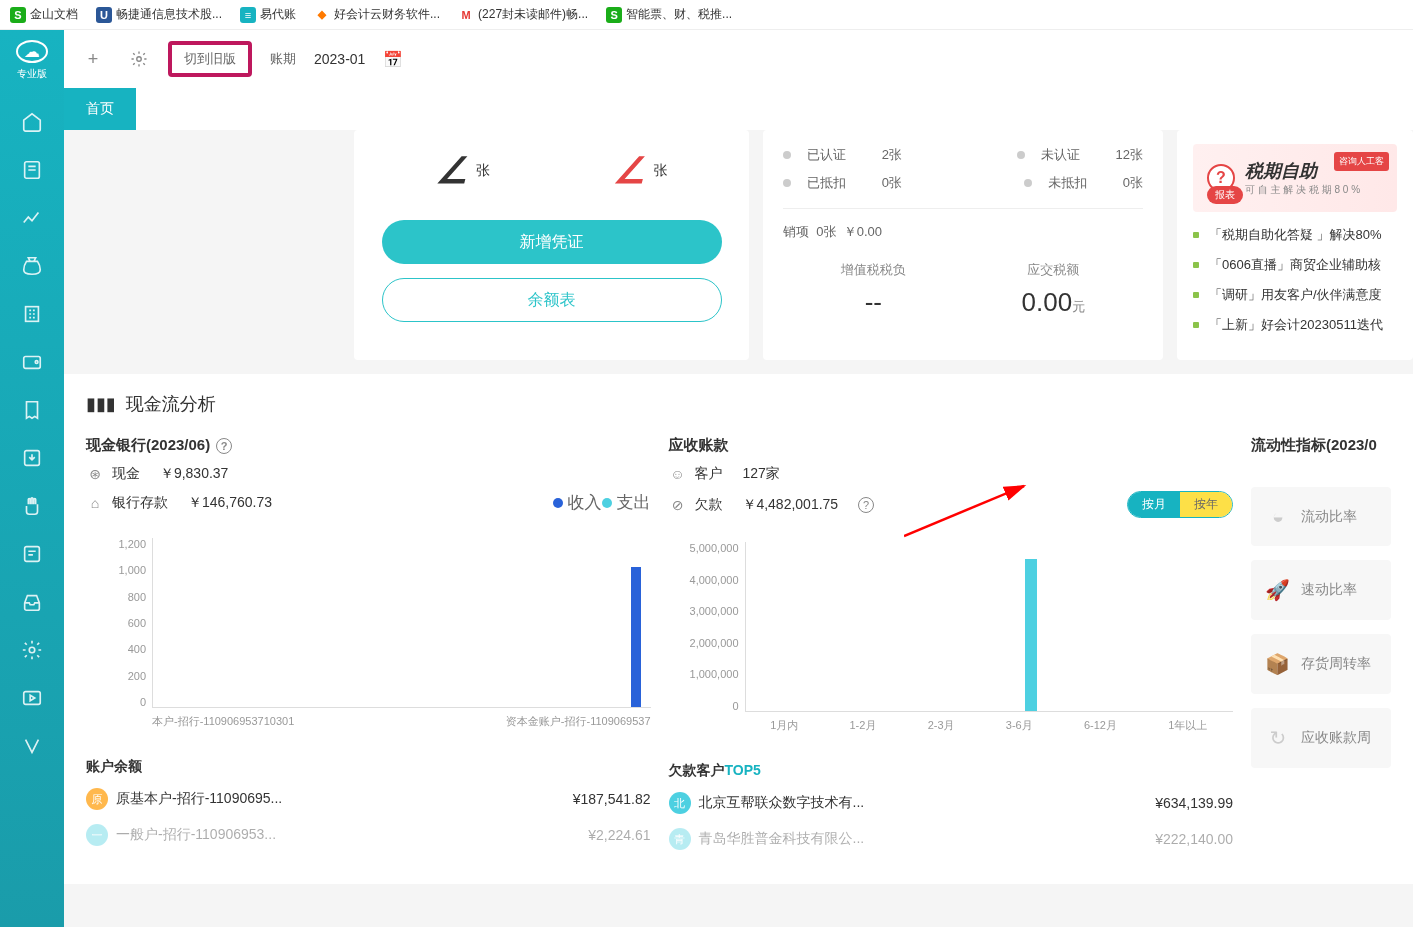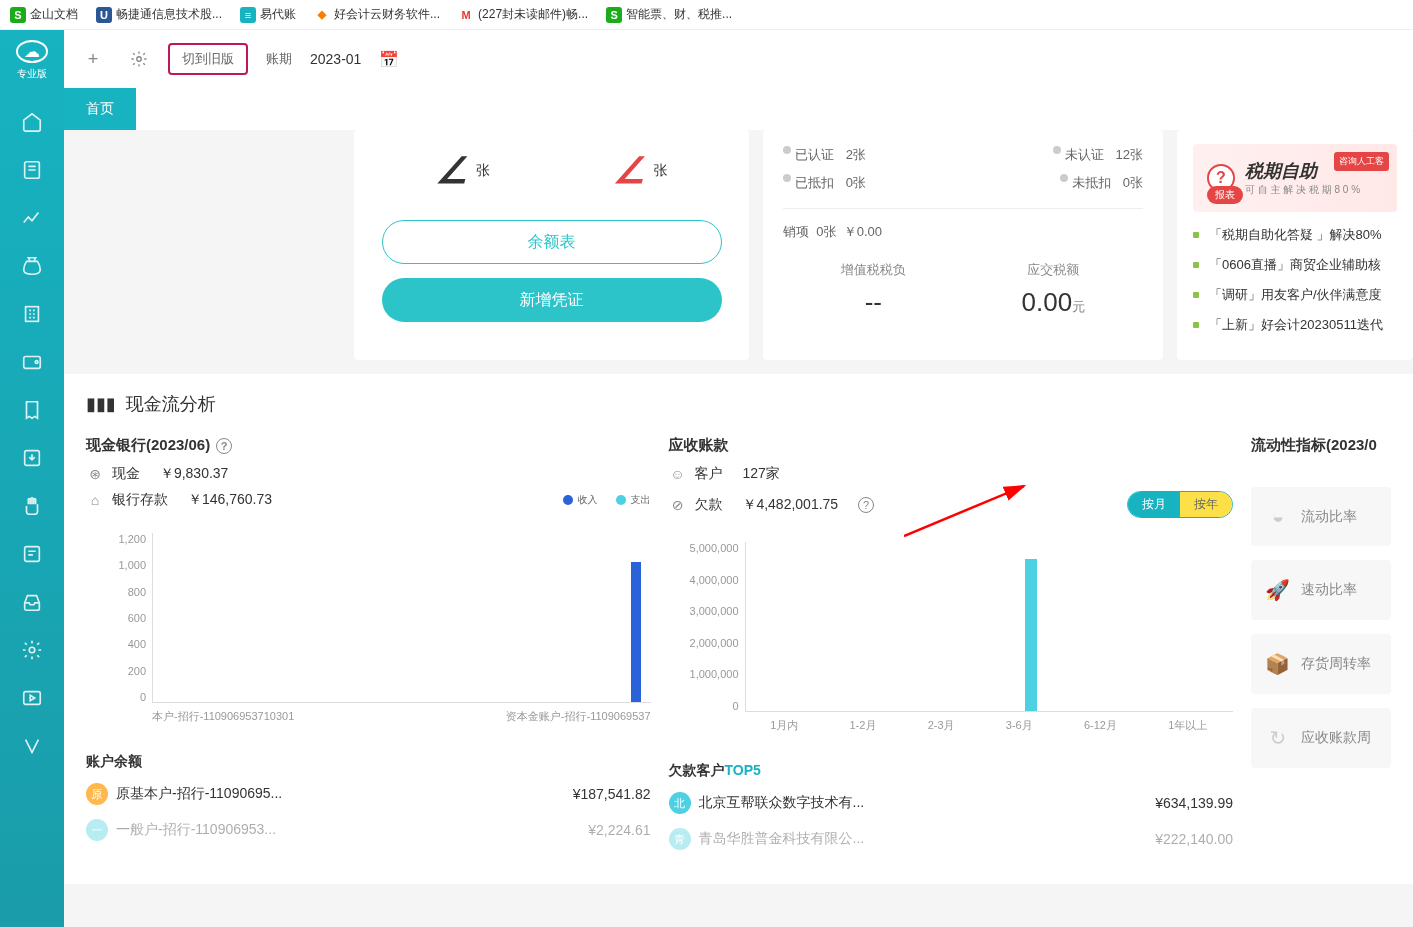--- a/index.html
+++ b/index.html
@@ -19,21 +19,21 @@
 .sidebar-logo-icon { width: 32px; height: 32px; border: 2px solid #fff; border-radius: 50%; display: flex; align-items: center; justify-content: center; font-size: 16px; }
 .sidebar-logo-text { font-size: 10px; margin-top: 4px; }
 .sidebar-item { width: 64px; height: 48px; display: flex; align-items: center; justify-content: center; color: rgba(255,255,255,0.85); cursor: pointer; font-size: 20px; }
 
 .content-area { flex: 1; display: flex; flex-direction: column; background: #fff; overflow: hidden; }
 
 .top-bar { height: 58px; display: flex; align-items: center; padding: 0 12px; gap: 12px; }
 .company-select { flex: 0 0 260px; height: 36px; display: flex; align-items: center; justify-content: space-between; padding: 0 12px; color: #333; font-size: 14px; cursor: pointer; }
 .chevron-down { color: #17b3c1; font-size: 14px; }
 .topbar-icon { width: 34px; height: 34px; display: flex; align-items: center; justify-content: center; color: #888; font-size: 18px; cursor: pointer; }
-.switch-old { border: 2px solid #be185d; border-radius: 4px; padding: 5px 12px; font-size: 13px; color: #666; cursor: pointer; }
+.switch-old { border: 4px solid #be185d; border-radius: 4px; padding: 5px 12px; font-size: 13px; color: #666; cursor: pointer; }
 .period-label { font-size: 13px; color: #666; margin-left: 6px; }
 .period-value { font-size: 14px; color: #333; margin-left: 6px; }
 .calendar-icon { color: #17b3c1; font-size: 16px; margin-left: 6px; cursor: pointer; }
 
 .tabs-row { height: 42px; display: flex; align-items: center; background: #fff; }
 .tab { height: 42px; padding: 0 22px; display: flex; align-items: center; background: #17b3c1; color: #fff; font-size: 14px; cursor: pointer; }
 
 .dashboard { flex: 1; overflow: hidden; background: #f5f5f5; padding: 0; position: relative; }
 
 .card { background: #fff; border-radius: 4px; padding: 16px 20px; }
@@ -45,21 +45,21 @@
 .voucher-num { font-size: 36px; font-weight: bold; font-style: italic; }
 .vc-dark { color: #333; }
 .vc-red { color: #e54545; }
 .big-btn { width: 340px; height: 44px; border-radius: 22px; display: flex; align-items: center; justify-content: center; font-size: 16px; cursor: pointer; margin: 0 auto 14px; }
 .btn-primary { background: #2cc4c9; color: #fff; }
 .btn-outline { border: 1px solid #2cc4c9; color: #2cc4c9; background: #fff; }
 
 .tax-card { width: 400px; }
 .tax-rows { display: flex; flex-direction: column; gap: 10px; font-size: 13px; color: #666; border-bottom: 1px solid #eee; padding-bottom: 16px; margin-bottom: 14px; }
 .tax-row { display: flex; justify-content: space-between; }
-.tax-row-left, .tax-row-right { display: flex; gap: 4px; }
+.tax-row-left, .tax-row-right { display: flex; align-items: center; gap: 16px; }
 .dot { width: 8px; height: 8px; border-radius: 50%; background: #ccc; display: inline-block; }
 .tax-sales { font-size: 13px; color: #666; margin-bottom: 20px; }
 .tax-summary { display: flex; justify-content: space-around; }
 .tax-sum-item { text-align: center; }
 .tax-sum-label { font-size: 13px; color: #888; margin-bottom: 8px; }
 .tax-sum-val { font-size: 26px; color: #333; }
 .tax-sum-unit { font-size: 13px; color: #888; }
 
 .news-card { flex: 1; min-width: 200px; padding: 14px 16px; overflow: hidden; }
 .news-banner { height: 68px; background: linear-gradient(90deg, #fff0f0, #ffe8e8); border-radius: 4px; margin-bottom: 14px; display: flex; align-items: center; padding: 0 14px; position: relative; overflow: hidden; }
@@ -78,21 +78,21 @@
 .analysis-row { display: flex; gap: 18px; background: #fff; padding: 10px 22px 20px; }
 .analysis-col { flex: 1; min-width: 0; }
 .analysis-col.narrow { flex: 0 0 140px; }
 
 .panel-title { font-size: 15px; font-weight: bold; color: #333; display: flex; align-items: center; gap: 6px; margin-bottom: 10px; }
 .help-icon { width: 16px; height: 16px; border: 1.5px solid #888; border-radius: 50%; display: inline-flex; align-items: center; justify-content: center; font-size: 11px; color: #888; cursor: pointer; }
 
 .stat-line { display: flex; align-items: center; gap: 8px; font-size: 14px; color: #333; margin-bottom: 8px; }
 .stat-icon { color: #888; width: 18px; display: inline-flex; justify-content: center; }
 
-.legend { display: flex; gap: 18px; font-size: 10px; color: #666; margin-left: auto; }
+.legend { display: flex; font-size: 17px; color: #666; margin-left: auto; }
 .legend-item { display: flex; align-items: center; gap: 5px; }
 .legend-dot { width: 10px; height: 10px; border-radius: 50%; }
 .ld-blue { background: #2962d9; }
 .ld-cyan { background: #4dd0e1; }
 
 .row-spread { display: flex; justify-content: space-between; align-items: center; }
 
 .toggle-group { display: inline-flex; border: 1px solid #17b3c1; border-radius: 14px; overflow: hidden; font-size: 12px; }
 .toggle-btn { padding: 4px 14px; cursor: pointer; color: #666; background: #fde047; }
 .toggle-btn.active { background: #17b3c1; color: #fff; }
@@ -262,22 +262,22 @@
           <div class="voucher-counts">
             <div class="voucher-count">
                 <span class="voucher-num vc-dark">∠</span>
                 <span>张</span>
               </div>
             <div class="voucher-count">
                 <span class="voucher-num vc-red">∠</span>
                 <span>张</span>
               </div>
           </div>
+          <div class="big-btn btn-primary">新增凭证</div>
           <div class="big-btn btn-outline">余额表</div>
-          <div class="big-btn btn-primary">新增凭证</div>
         </div>
 
         <div class="card tax-card">
           <div class="tax-rows">
             <div class="tax-row">
               <div class="tax-row-left"><span class="dot"></span><span>已认证</span>&nbsp;<span>2张</span></div>
               <div class="tax-row-right"><span class="dot"></span><span>未认证</span>&nbsp;<span>12张</span></div>
             </div>
             <div class="tax-row">
               <div class="tax-row-left"><span class="dot"></span><span>已抵扣</span>&nbsp;<span>0张</span></div>

